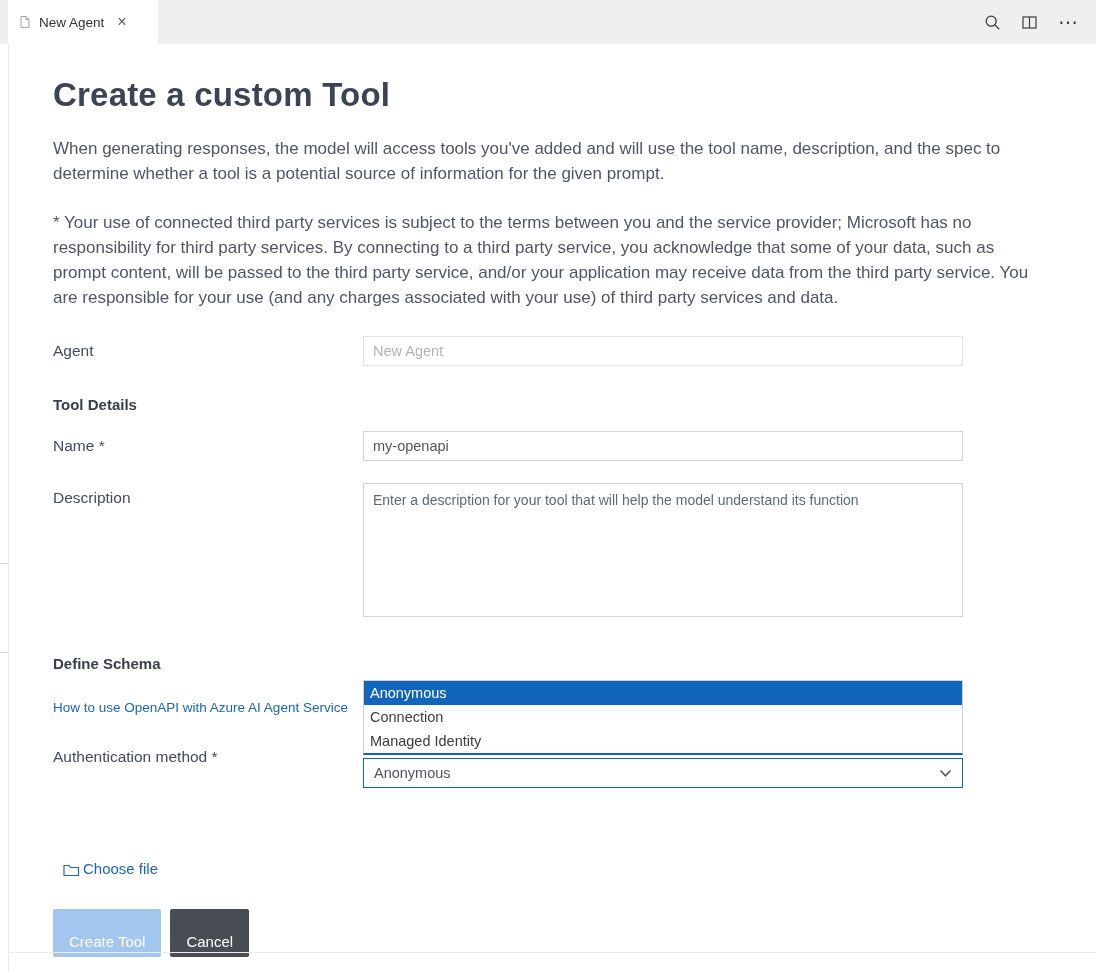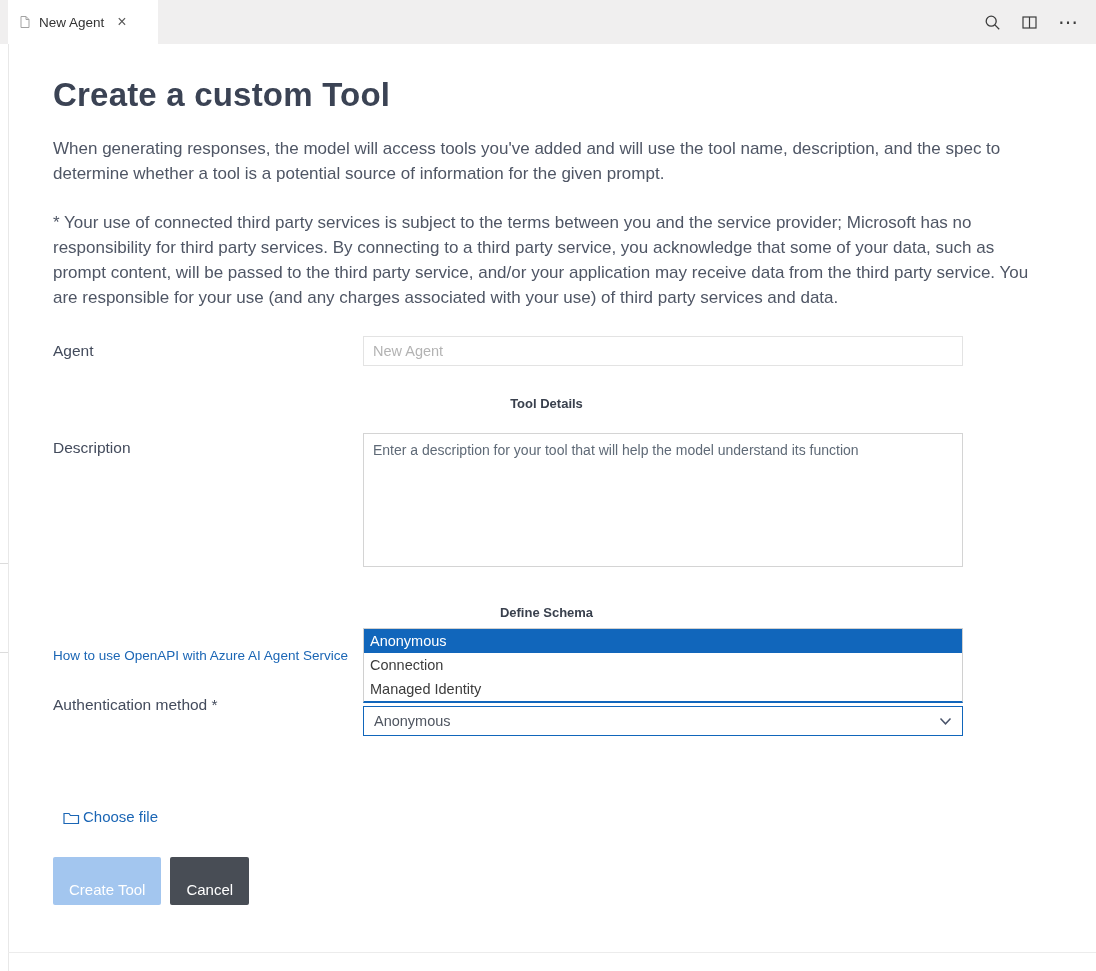--- a/index.html
+++ b/index.html
@@ -93,25 +93,24 @@
     padding: 8px 9px;
     font-size: 14px;
     font-family: "Liberation Sans", sans-serif;
     color: #555555;
     resize: none;
     outline: none;
   }
   textarea.text-area::placeholder { color: #5f6a77; }
 
   .section-heading {
-    font-size: 13px;
+    font-size: 15px;
     font-weight: 700;
     color: #39404d;
     margin-top: 30px;
-    text-align: center;
   }
   .section-heading.schema { margin-top: 34px; }
 
   
   .auth-block { display: flex; width: 910px; margin-top: 8px; }
   .auth-left { width: 310px; flex-shrink: 0; }
   .docs-link {
     display: inline-block;
     margin-top: 20px;
     font-size: 13.5px;
@@ -225,20 +224,26 @@
 
   <div class="form-row">
     <div class="row-label">Agent</div>
     <div class="row-field">
       <input class="text-input dimmed" type="text" placeholder="New Agent" style="">
     </div>
   </div>
 
   <h2 class="section-heading">Tool Details</h2>
 
+  <div class="form-row" style="margin-top:18px;">
+    <div class="row-label">Name *</div>
+    <div class="row-field">
+      <input class="text-input" type="text" value="my-openapi" style="">
+    </div>
+  </div>
 
   <div class="form-row" style="margin-top:22px;">
     <div class="row-label">Description</div>
     <div class="row-field">
       <textarea class="text-area" placeholder="Enter a description for your tool that will help the model understand its function" style=""></textarea>
     </div>
   </div>
 
   <h2 class="section-heading schema">Define Schema</h2>
 

